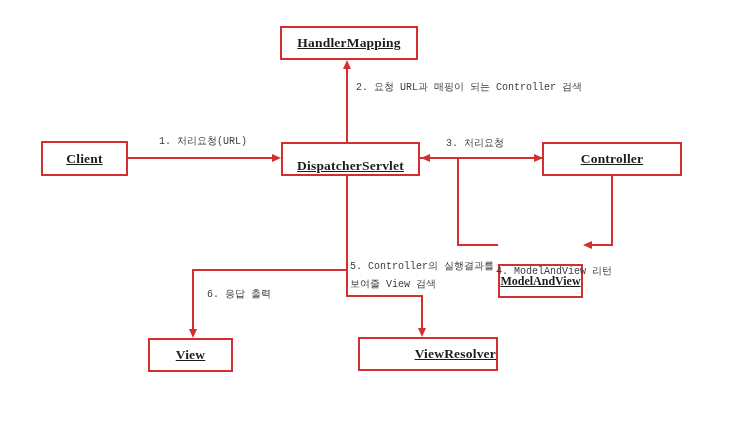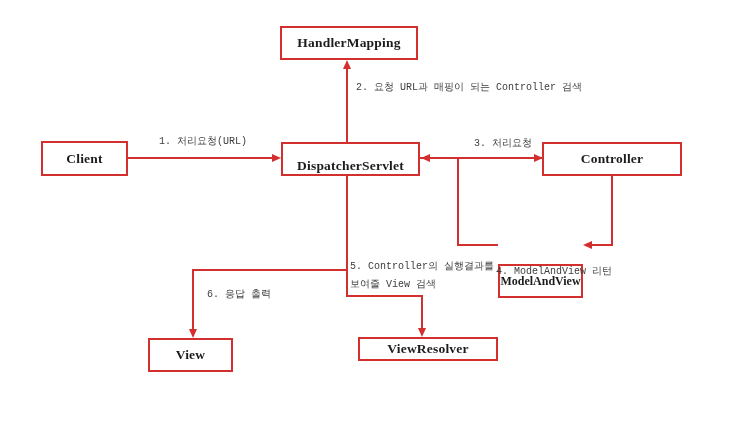--- a/index.html
+++ b/index.html
@@ -11,21 +11,21 @@
   html,body{margin:0;padding:0;background:var(--bg);}
   .canvas{
     position:relative;width:743px;height:422px;background:var(--bg);
     font-family:"Liberation Serif","DejaVu Serif",serif;
     overflow:hidden;
   }
   .node{
     position:absolute;border:2px solid var(--red);background:var(--bg);
     display:flex;align-items:center;justify-content:center;
     color:var(--node-text);font-weight:600;font-size:13.5px;
-    box-sizing:border-box;letter-spacing:0.2px;
+    box-sizing:border-box;letter-spacing:0.2px;text-decoration:underline;
   }
   .node.small{font-size:12px;letter-spacing:0;margin-top:36px;}
   .line{position:absolute;background:var(--red);}
   .h{height:2px;}
   .v{width:2px;}
   .ah{position:absolute;width:0;height:0;}
   .ah.right{border-top:4px solid transparent;border-bottom:4px solid transparent;border-left:9px solid var(--red);}
   .ah.left{border-top:4px solid transparent;border-bottom:4px solid transparent;border-right:9px solid var(--red);}
   .ah.up{border-left:4px solid transparent;border-right:4px solid transparent;border-bottom:9px solid var(--red);}
   .ah.down{border-left:4px solid transparent;border-right:4px solid transparent;border-top:9px solid var(--red);}
@@ -56,36 +56,36 @@
   </div>
 
   <div class="node small" style="left:498px;top:228px;width:85px;height:34px;font-weight:700;">
     <span>ModelAndView</span>
   </div>
 
   <div class="node" style="left:148px;top:338px;width:85px;height:34px;text-align:right;">
     <span>View</span>
   </div>
 
-  <div class="node" style="left:358px;top:337px;width:140px;height:24px;">
+  <div class="node" style="left:358px;top:337px;width:140px;height:34px;justify-content:flex-end;">
     <span>ViewResolver</span>
   </div>
 
   <div class="line h" style="left:128px;top:157px;width:146px;"></div>
   <div class="ah right" style="left:272px;top:154px;"></div>
   <div class="edge-label" style="left:159px;top:133px;">1. 처리요청(URL)</div>
 
   <div class="line v" style="left:346px;top:68px;height:74px;"></div>
   <div class="ah up" style="left:343px;top:60px;"></div>
   <div class="edge-label" style="left:356px;top:79px;">2. 요청 URL과 매핑이 되는 Controller 검색</div>
 
   <div class="line h" style="left:420px;top:157px;width:122px;"></div>
   <div class="ah right" style="left:534px;top:154px;"></div>
   <div class="ah left" style="left:421px;top:154px;"></div>
-  <div class="edge-label" style="left:446px;top:135px;margin-left:28px;">3. 처리요청</div>
+  <div class="edge-label" style="left:446px;top:135px;">3. 처리요청</div>
 
   <div class="line v" style="left:611px;top:176px;height:70px;"></div>
   <div class="line h" style="left:590px;top:244px;width:23px;"></div>
   <div class="ah left" style="left:583px;top:241px;"></div>
 
   <div class="line h" style="left:458px;top:244px;width:40px;"></div>
   <div class="line v" style="left:457px;top:158px;height:88px;"></div>
   <div class="edge-label" style="left:496px;top:263px;">4. ModelAndView 리턴</div>
 
   <div class="line v" style="left:346px;top:176px;height:121px;"></div>

